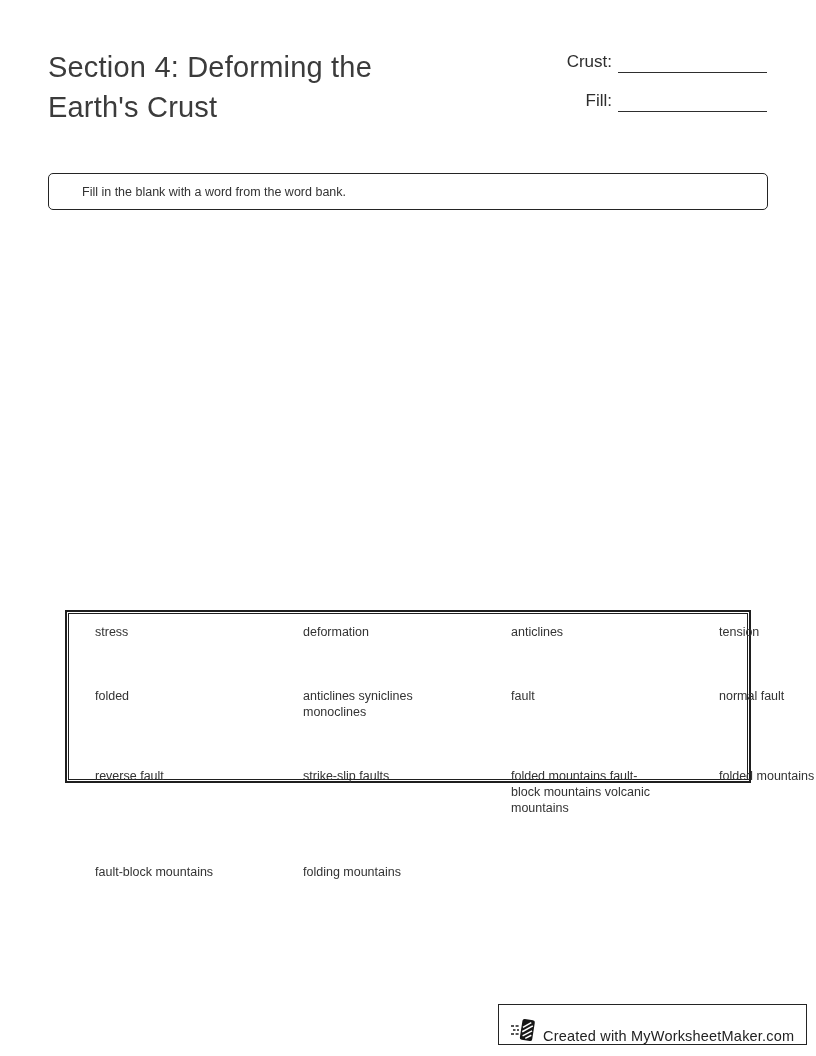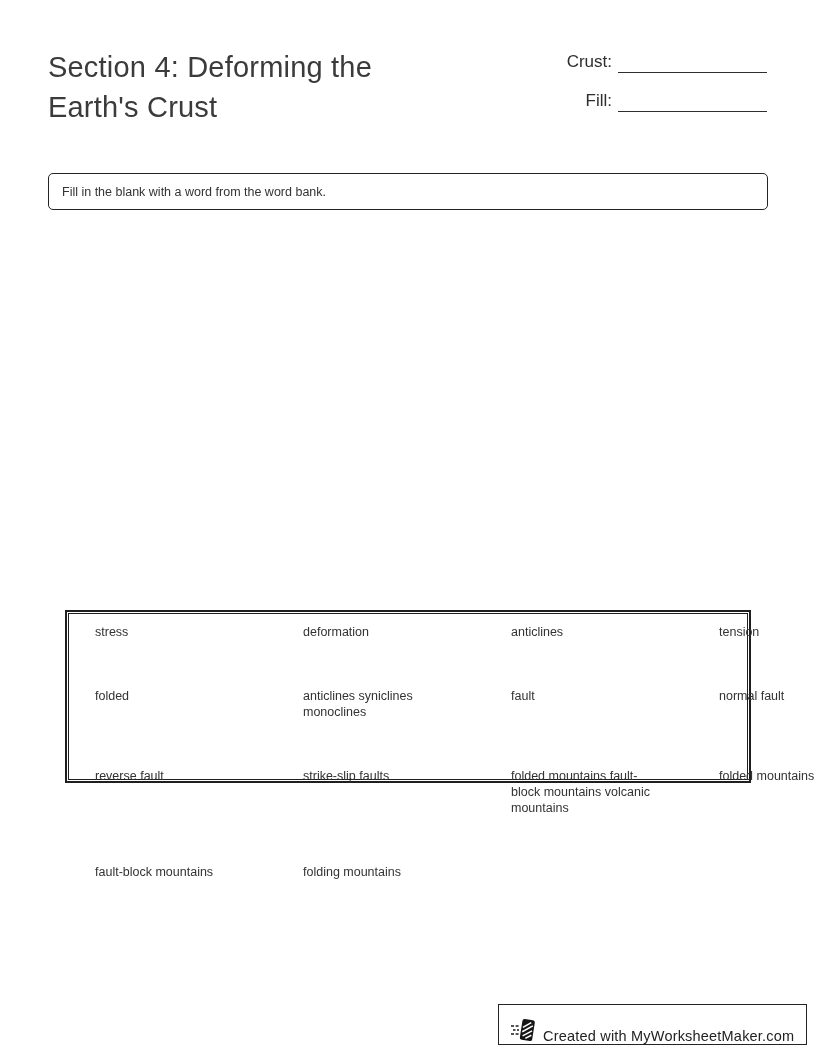--- a/index.html
+++ b/index.html
@@ -61,20 +61,21 @@
     border: 1.5px solid #242424;
     border-radius: 5px;
     display: flex;
     align-items: center;
     padding-left: 13px;
     background: #ffffff;
   }
   .instruction-text {
     font-size: 12.5px;
     color: #333333;
+    margin-left: 20px;
   }
 
   
   .word-bank {
     position: absolute;
     left: 65px;
     top: 610px;
     width: 686px;
     height: 173px;
     border: 2px solid #1f1f1f;

